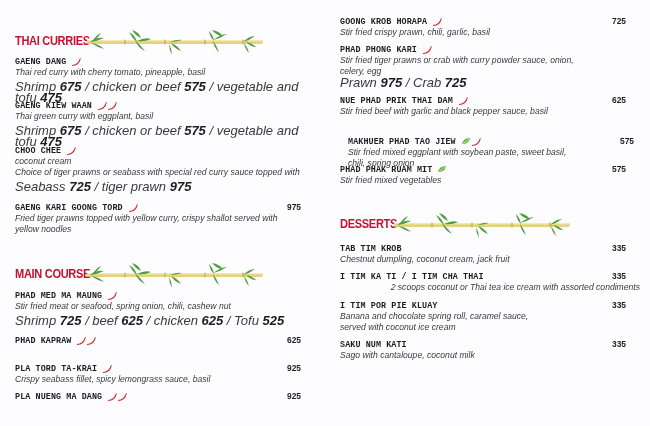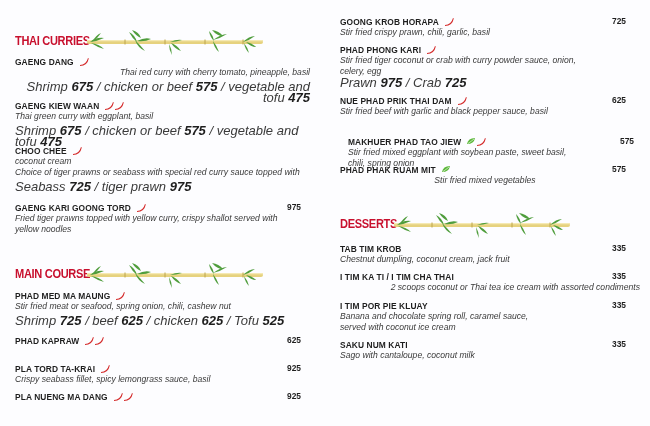--- a/index.html
+++ b/index.html
@@ -28,21 +28,21 @@
     letter-spacing: -0.4px;
     transform: scaleX(0.82);
     transform-origin: left center;
     white-space: nowrap;
   }
   .bamboo { position: absolute; top: 0; }
 
   .item { position: absolute; }
   .item-row { display: flex; align-items: center; height: 11px; }
   .item-name {
-    font-family: Liberation Sans, sans-serif;
+    font-family: Liberation Mono, monospace;
     font-weight: bold;
     font-size: 8.4px;
     color: #1e1e1e;
     letter-spacing: 0.1px;
     white-space: nowrap;
   }
   .item-icons { display: inline-flex; margin-left: 5px; gap: 0px; }
   .item-price {
     position: absolute;
     font-family: "Liberation Sans", sans-serif;
@@ -105,21 +105,21 @@
             <path d="M127 2 q7 1 11 6 q-6 0 -11 -6z"></path>
             <path d="M128 12 q8 -6 14 -6 q-6 4 -14 6z"></path>
             <path d="M128 13 q4 5 6 11 q-5 -4 -6 -11z"></path>
           <path d="M158 14 q6 -6 12 -6 q-5 4 -12 6z"></path>
             <path d="M159 15 q4 5 5 10 q-4 -4 -5 -10z"></path>
             <path d="M161 14 q6 1 10 5 q-5 0 -10 -5z"></path>
         </g>
       </svg>
     </div>
 
-    <div class="item" style="top:56px; left:0; width:295px;text-align:right;">
+    <div class="item" style="top:56px; left:0; width:295px;">
       <div class="item-row">
         <span class="item-name">GAENG DANG</span>
         <span class="item-icons">
           <span>
               <svg width="10" height="9" viewBox="0 0 10 9">
                 <path d="M1 8 q6 0 8 -7 l0.8 0.4 q-1.5 7.5 -8.8 7.6z" fill="#d42a2a"></path>
               </svg>
             </span>
         </span>
       </div>
@@ -312,21 +312,21 @@
       <div class="item-row">
         <span class="item-name">PHAD PHONG KARI</span>
         <span class="item-icons">
           <span>
               <svg width="10" height="9" viewBox="0 0 10 9">
                 <path d="M1 8 q6 0 8 -7 l0.8 0.4 q-1.5 7.5 -8.8 7.6z" fill="#d42a2a"></path>
               </svg>
             </span>
         </span>
       </div>
-      <div class="item-desc">Stir fried tiger coconut or crab with curry powder sauce, onion,</div>
+      <div class="item-desc">Stir fried tiger prawns or crab with curry powder sauce, onion,</div>
       <div class="item-desc">celery, egg</div>
       <div class="item-prices prices-tight">
         <span>Prawn</span> <b>975</b><span> / </span><span>Crab</span> <b>725</b>
       </div>
     </div>
 
     <div class="item" style="top:95px; left:0; width:290px;">
       <div class="item-row">
         <span class="item-name">NUE PHAD PRIK THAI DAM</span>
         <span class="item-icons">
@@ -356,21 +356,21 @@
                 <path d="M1 8 q6 0 8 -7 l0.8 0.4 q-1.5 7.5 -8.8 7.6z" fill="#d42a2a"></path>
               </svg>
             </span>
         </span>
       </div>
       <span class="item-price" style="left:272px;">575</span>
       <div class="item-desc">Stir fried mixed eggplant with soybean paste, sweet basil,</div>
       <div class="item-desc">chili, spring onion</div>
     </div>
 
-    <div class="item" style="top:164px; left:0; width:290px;text-align:center;">
+    <div class="item" style="top:164px; left:0; width:290px;">
       <div class="item-row">
         <span class="item-name">PHAD PHAK RUAM MIT</span>
         <span class="item-icons">
           <span>
               <svg width="10" height="9" viewBox="0 0 10 9">
                 <path d="M1 7 q1 -6 8 -6 q-1 6 -8 6z" fill="#5cb83a"></path>
                 <path d="M2 6.5 q3 -2 6 -4.5" stroke="#ffffff" stroke-width="0.6" fill="none"></path>
               </svg>
             </span>
         </span>

